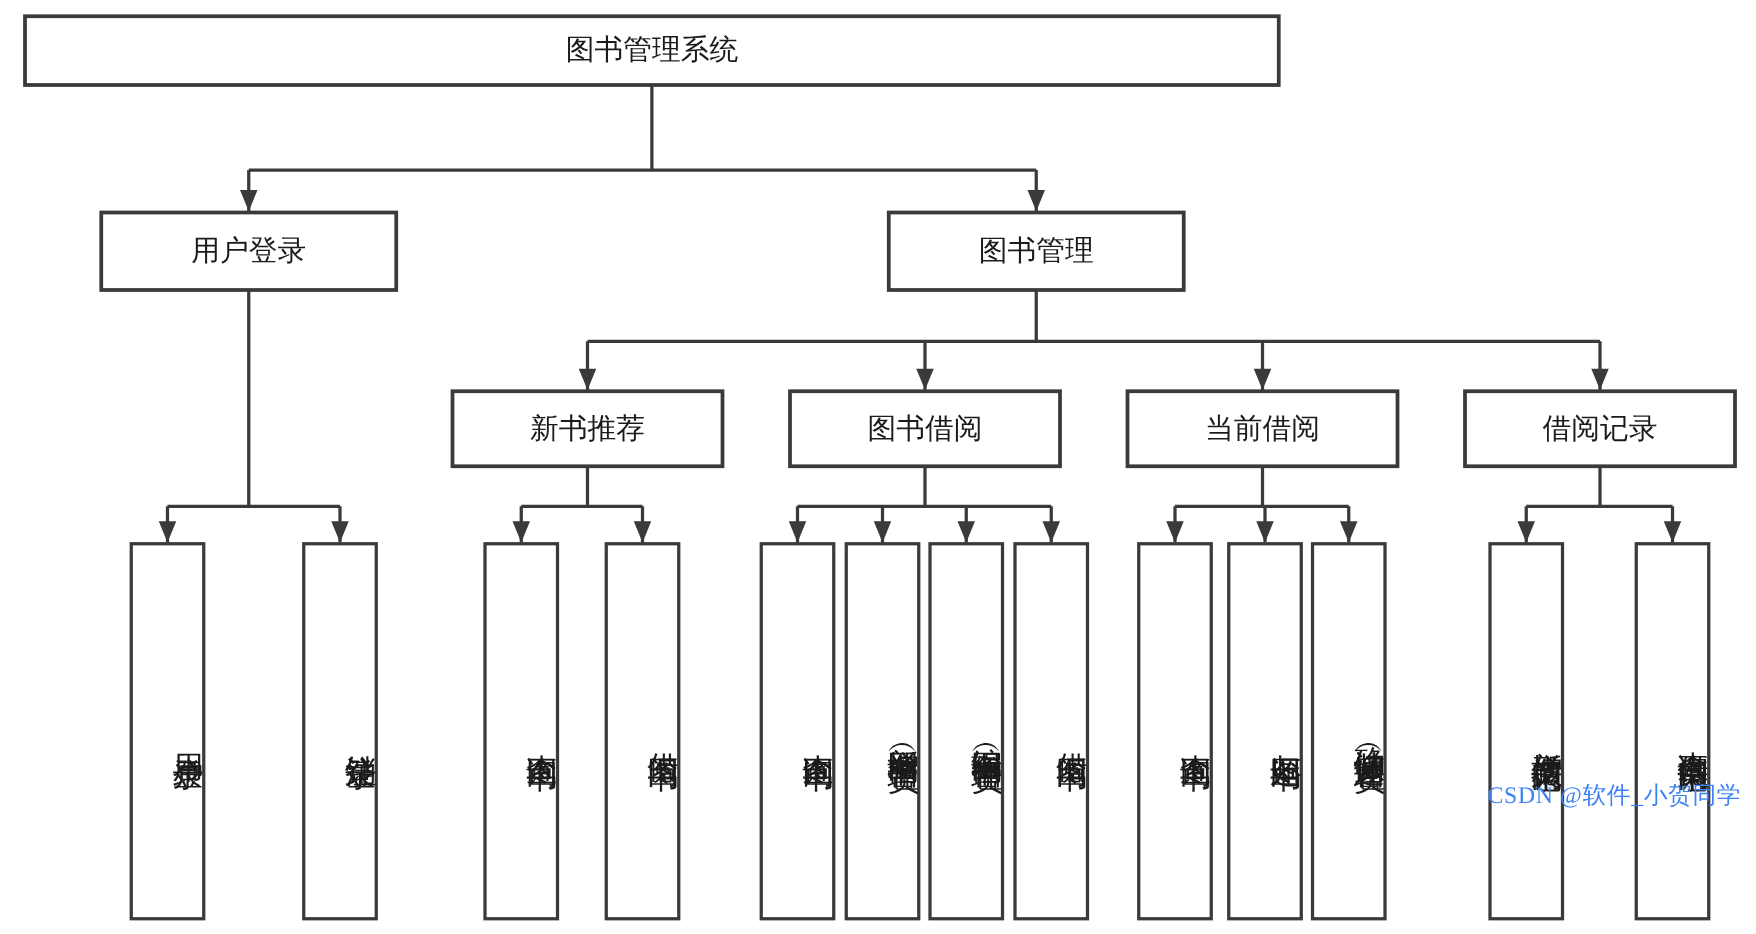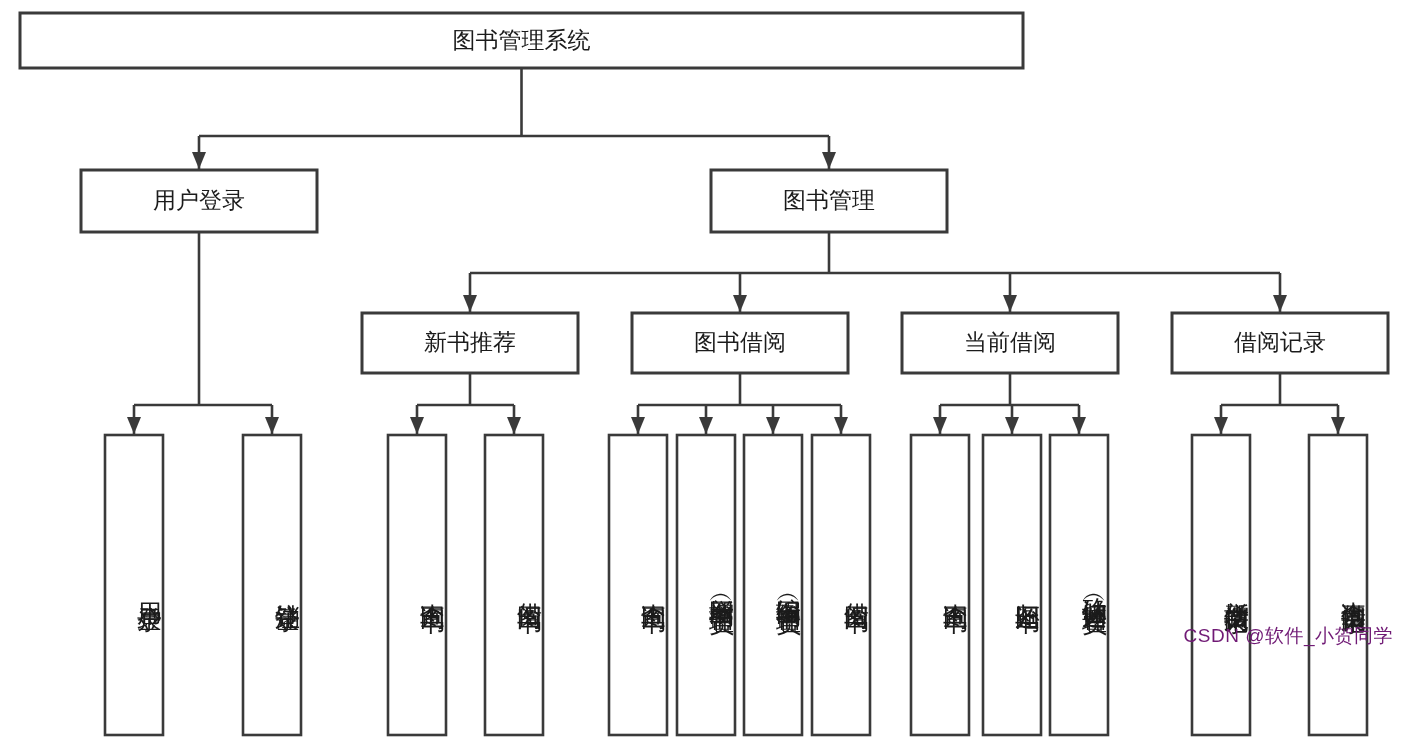--- a/index.html
+++ b/index.html
@@ -64,23 +64,23 @@
     display: flex;
     align-items: flex-start;
     justify-content: center;
     white-space: nowrap;
     pointer-events: none;
   }
   .watermark {
     position: absolute;
     right: 12px;
     bottom: 6px;
-    font-family: Liberation Sans, sans-serif;
+    font-family: Liberation Serif, serif;
     font-size: 19px;
-    color: #701a75;
+    color: #3b82f6;
     letter-spacing: 0.5px;
     white-space: nowrap;
   }
 </style>
 </head>
 <body>
 
 <div id="diagram-root">
   <svg class="diagram" viewBox="0 0 1405 747">
     <g id="connectors">

